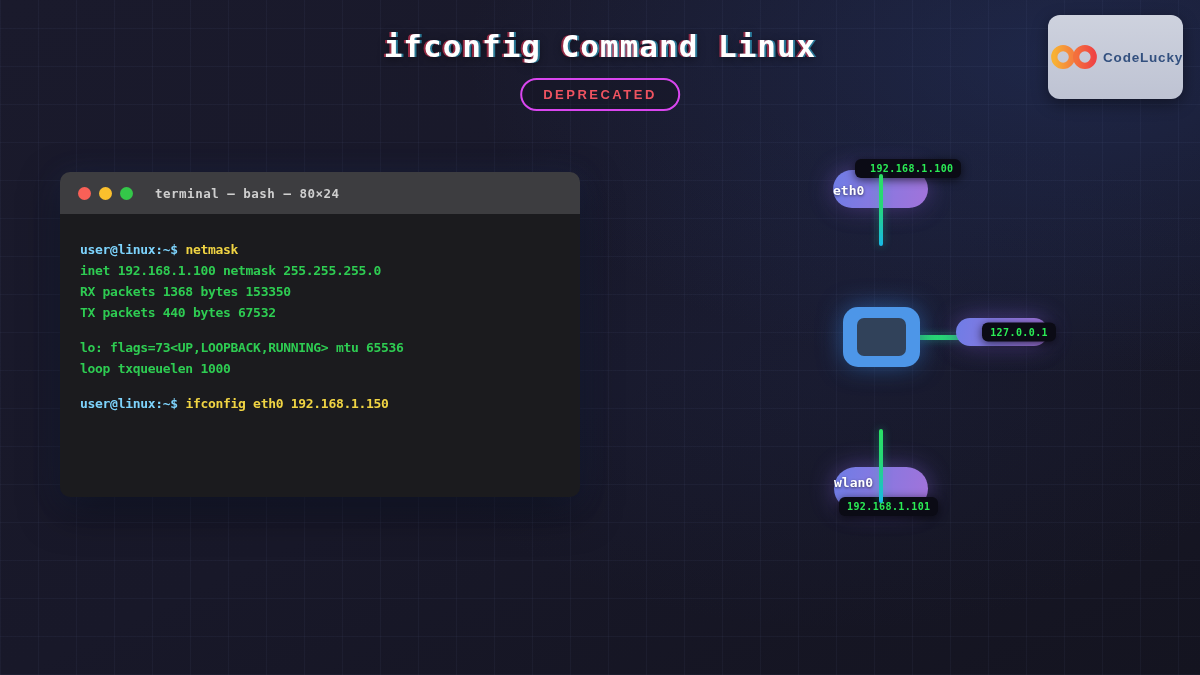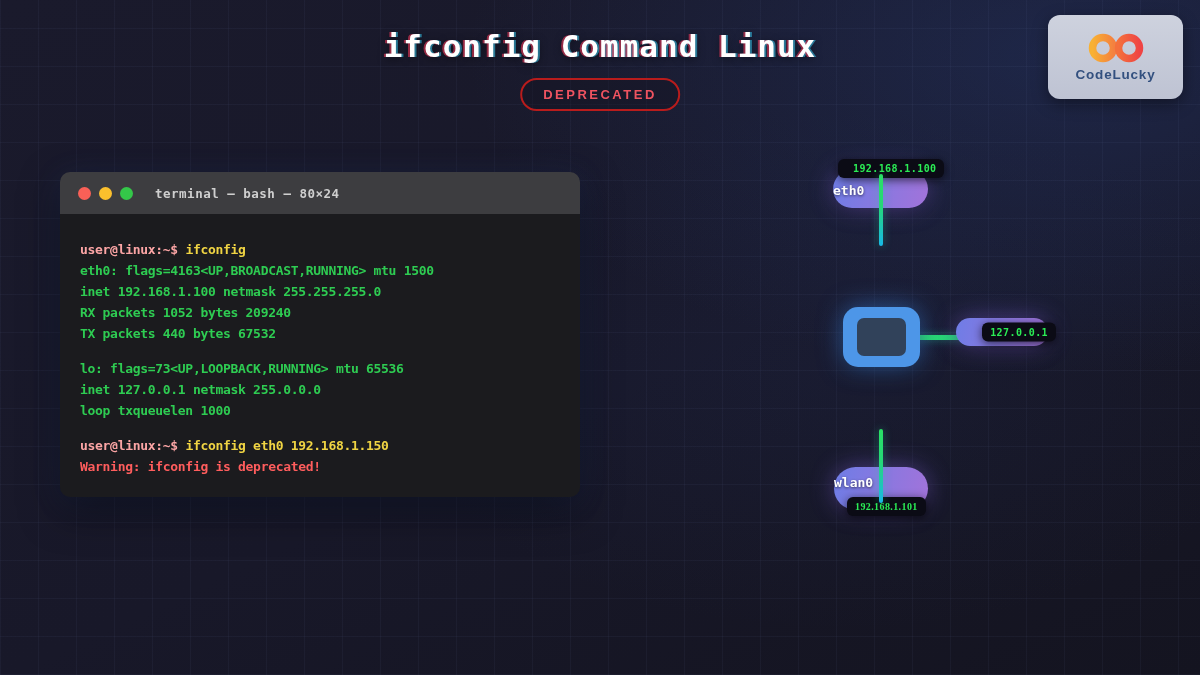--- a/index.html
+++ b/index.html
@@ -23,34 +23,34 @@
   .title {
     position: absolute; top: 28px; left: 0; width: 100%;
     text-align: center;
     font: 700 31px "DejaVu Sans Mono", monospace;
     color: #ffffff; letter-spacing: 1px;
     text-shadow: -2px 0 rgba(255, 60, 95, 0.55), 2px 0 rgba(60, 215, 255, 0.5), 0 2px 8px rgba(0,0,0,0.5);
   }
   .badge {
     position: absolute; top: 78px; left: 600px; transform: translateX(-50%);
     padding: 7px 21px;
-    border: 2px solid #b91c1c; border-radius: 20px;
+    border: 2px solid #d946ef; border-radius: 20px;
     color: #ef5360;
     font: 700 13px "Liberation Sans", sans-serif;
     letter-spacing: 2.5px;
     background: rgba(20, 16, 30, 0.35);
   }
 
   
   .logo-card {
     position: absolute; left: 1048px; top: 15px; width: 135px; height: 84px;
     background: linear-gradient(180deg, #ced2de 0%, #bec3d3 100%);
     border-radius: 12px;
     box-shadow: 0 5px 16px rgba(0,0,0,0.4);
-    display: flex; flex-direction: column; align-items: center; justify-content: center;
+    display: flex; flex-direction: row; align-items: center; justify-content: center;
     gap: 3px;
   }
   .logo-text {
     font: 700 13.5px "Liberation Sans", sans-serif;
     color: #33507f; letter-spacing: 0.8px;
   }
 
   
   .terminal {
     position: absolute; left: 60px; top: 172px; width: 520px; height: 325px;
@@ -79,21 +79,21 @@
     background: #1b1b1e;
     border-radius: 0 0 10px 10px;
     padding: 25px 20px 0 20px;
     overflow: hidden;
   }
   .tline {
     font: 700 13px "DejaVu Sans Mono", monospace;
     line-height: 21px; letter-spacing: -0.3px; white-space: pre;
   }
   .tline.blank { height: 14px; }
-  .c-prompt  { color: #fca5a5; }
+  .c-prompt  { color: #7dd3fc; }
   .c-command { color: #f0d443; }
   .c-output  { color: #2ecc52; }
   .c-warning { color: #ff5d5d; }
 
   
   .pill {
     position: absolute;
     background: linear-gradient(100deg, #6f7de6 0%, #a273da 100%);
     border-radius: 20px;
     box-shadow: 0 0 24px rgba(145, 110, 245, 0.45), 0 6px 18px rgba(0,0,0,0.35);
@@ -111,21 +111,21 @@
     font: 700 10px "DejaVu Sans Mono", monospace;
     letter-spacing: 0.4px;
     padding: 4px 8px;
     border-radius: 6px;
     box-shadow: 0 2px 10px rgba(0,0,0,0.65);
     white-space: nowrap;
     z-index: 4;
   }
   .node-eth0 { left: 833px; top: 170px; width: 95px; height: 38px; }
   .node-eth0 .pill-name { top: 13px; }
-  .node-eth0 .iplabel { top: -11px; left: 5px; padding-left: 15px; }
+  .node-eth0 .iplabel { top: -11px; left: 22px; padding-left: 15px; }
 
   .vline {
     position: absolute; width: 4px; border-radius: 2px;
     background: linear-gradient(180deg, #2ae065 0%, #25d878 45%, #18b9e8 100%);
     box-shadow: 0 0 8px rgba(40, 210, 160, 0.45);
     z-index: 5;
   }
   .link-eth0 { left: 879px; top: 174px; height: 72px; }
   .link-wlan { left: 879px; top: 429px; height: 74px; }
 
@@ -149,21 +149,21 @@
     background: linear-gradient(90deg, #2ae065 0%, #25d878 45%, #18b9e8 100%);
     box-shadow: 0 0 8px rgba(40, 210, 160, 0.45);
     z-index: 2;
   }
 
   .node-lo { left: 956px; top: 318px; width: 92px; height: 28px; }
   .node-lo .iplabel { top: 50%; transform: translateY(-50%); right: -8px; }
 
   .node-wlan { left: 834px; top: 467px; width: 94px; height: 43px; border-radius: 22px; }
   .node-wlan .pill-name { top: 8px; }
-  .node-wlan .iplabel { bottom: -6px; left: 13px; font-family: Liberation Serif, serif; }
+  .node-wlan .iplabel { bottom: -6px; left: 5px; }
 </style>
 </head>
 <body>
 
 <div class="grid-overlay"></div>
 
 <h1 class="title">ifconfig Command Linux</h1>
 
 <div class="badge">DEPRECATED</div>
 
@@ -186,32 +186,29 @@
 </div>
 
 <div class="terminal">
   <div class="tbar">
     <span class="dot red"></span>
     <span class="dot yellow"></span>
     <span class="dot green"></span>
     <span class="ttitle">terminal — bash — 80×24</span>
   </div>
   <div class="tbody">
-      <div class="tline"><span class="c-prompt">user@linux:~$ </span><span class="c-command">ifconfig</span></div>
-      <div class="tline"><span class="c-output">eth0: flags=4163&lt;UP,BROADCAST,RUNNING&gt; mtu 1500</span></div>
+      <div class="tline"><span class="c-prompt">user@linux:~$ </span><span class="c-command">netmask</span></div>
       <div class="tline"><span class="c-output">inet 192.168.1.100 netmask 255.255.255.0</span></div>
-      <div class="tline"><span class="c-output">RX packets 1052 bytes 209240</span></div>
+      <div class="tline"><span class="c-output">RX packets 1368 bytes 153350</span></div>
       <div class="tline"><span class="c-output">TX packets 440 bytes 67532</span></div>
       <div class="tline blank"></div>
       <div class="tline"><span class="c-output">lo: flags=73&lt;UP,LOOPBACK,RUNNING&gt; mtu 65536</span></div>
-      <div class="tline"><span class="c-output">inet 127.0.0.1 netmask 255.0.0.0</span></div>
       <div class="tline"><span class="c-output">loop txqueuelen 1000</span></div>
       <div class="tline blank"></div>
       <div class="tline"><span class="c-prompt">user@linux:~$ </span><span class="c-command">ifconfig eth0 192.168.1.150</span></div>
-      <div class="tline"><span class="c-warning">Warning: ifconfig is deprecated!</span></div>
     </div>
 </div>
 
 <div class="pill node-eth0">
   <span class="iplabel">192.168.1.100</span>
   <span class="pill-name">eth0</span>
 </div>
 <div class="vline link-eth0"></div>
 
 <div class="router">

